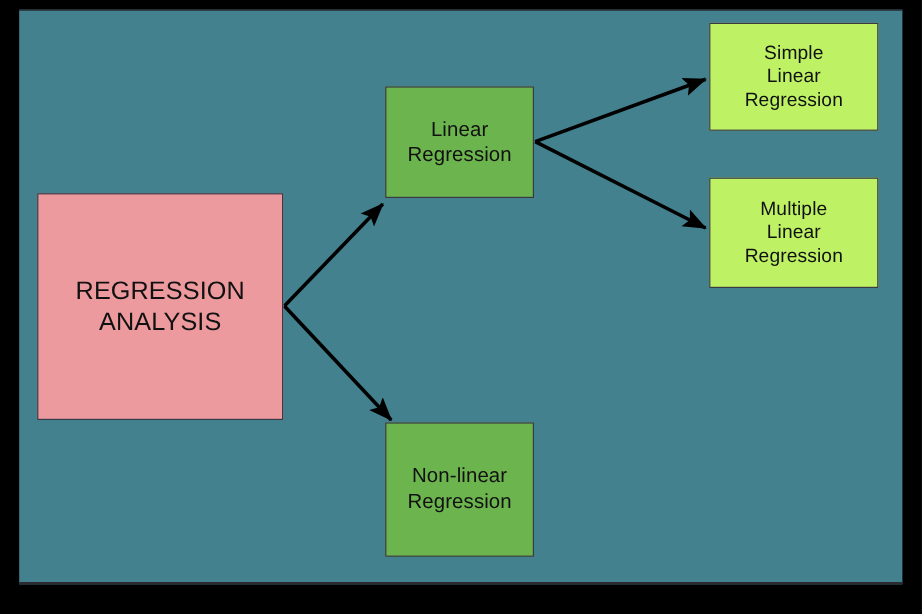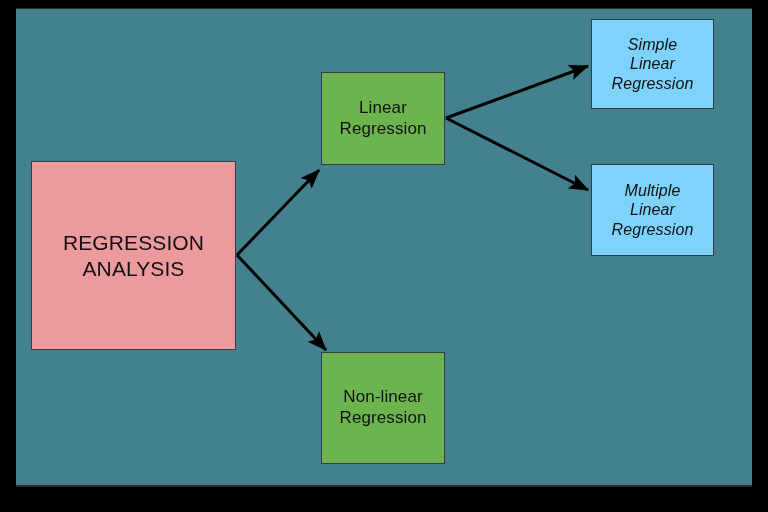--- a/index.html
+++ b/index.html
@@ -64,34 +64,32 @@
     left: 321px;
     top: 72px;
     height: 93px;
   }
   .node-nonlinear {
     left: 321px;
     top: 352px;
     height: 112px;
   }
   .node-purple {
-    background: #7dd3fc;
+    background: #bef264;
     left: 591px;
-    width: 123px;
+    width: 141px;
     font-size: 16px;
-    font-style: italic;
   }
   .node-simple {
     top: 19px;
     height: 90px;
   }
   .node-multiple {
     top: 148px;
     height: 92px;
-    margin-top: 16px;
   }
 </style>
 </head>
 <body>
 
 <div id="canvas">
 
   <div id="board"></div>
 
   <svg id="edges" viewBox="0 0 768 512" width="768" height="512" xmlns="http://www.w3.org/2000/svg">

